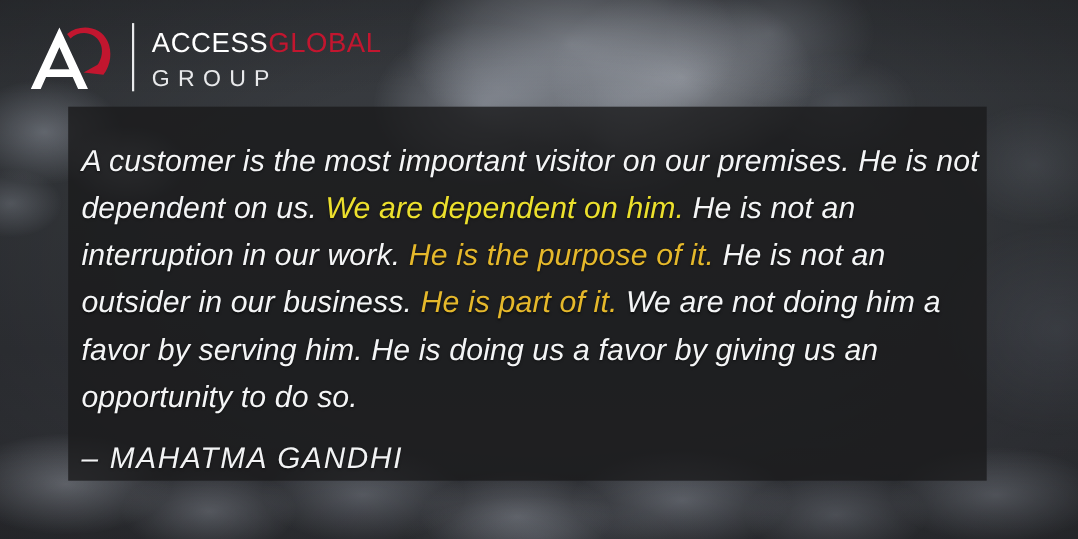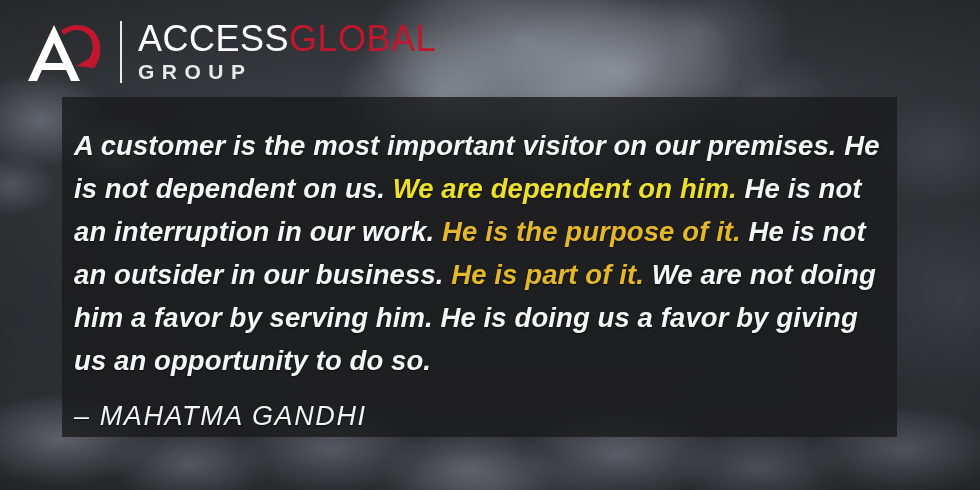--- a/index.html
+++ b/index.html
@@ -77,53 +77,53 @@
 
   .logo-divider {
     width: 2px;
     height: 62px;
     background: #e9eaec;
     margin: 0 16px 0 6px;
     flex: 0 0 auto;
   }
   .logo-words { display:flex; flex-direction:column; justify-content:center; }
   .logo-line1 {
-    font-size: 36px;
+    font-size: 25px;
     line-height: 38px;
     font-weight: 400;
     letter-spacing: 0.5px;
     white-space: nowrap;
   }
   .w-access { color:#ffffff; }
   .w-global { color:#c2162f; }
   .logo-line2 {
     font-size: 21px;
     line-height: 24px;
     letter-spacing: 7.5px;
     color: #e8e9eb;
-    font-weight: 700;
+    font-weight: 400;
     margin-top: 2px;
   }
 
   
   .quote-panel {
     position:absolute;
     left: 62px; top: 97px;
     width: 835px; height: 340px;
     background: rgba(26,26,27,0.80);
   }
 
   .quote-body {
     position:absolute;
     left: 74px;  top: 124px;
     width: 820px;
     font-size: 27.5px;
     line-height: 43px;
     font-style: italic;
-    font-weight: 700;
+    font-weight: 400;
     color: #f4f5f6;
     letter-spacing: 0.1px;
     text-shadow: 0 1px 2px rgba(0,0,0,0.55);
   }
   .hl-1 { color:#ece02d; }
   .hl-2 { color:#e5b82b; }
   .hl-3 { color:#e5b82b; }
 
   .attribution {
     position:absolute;

